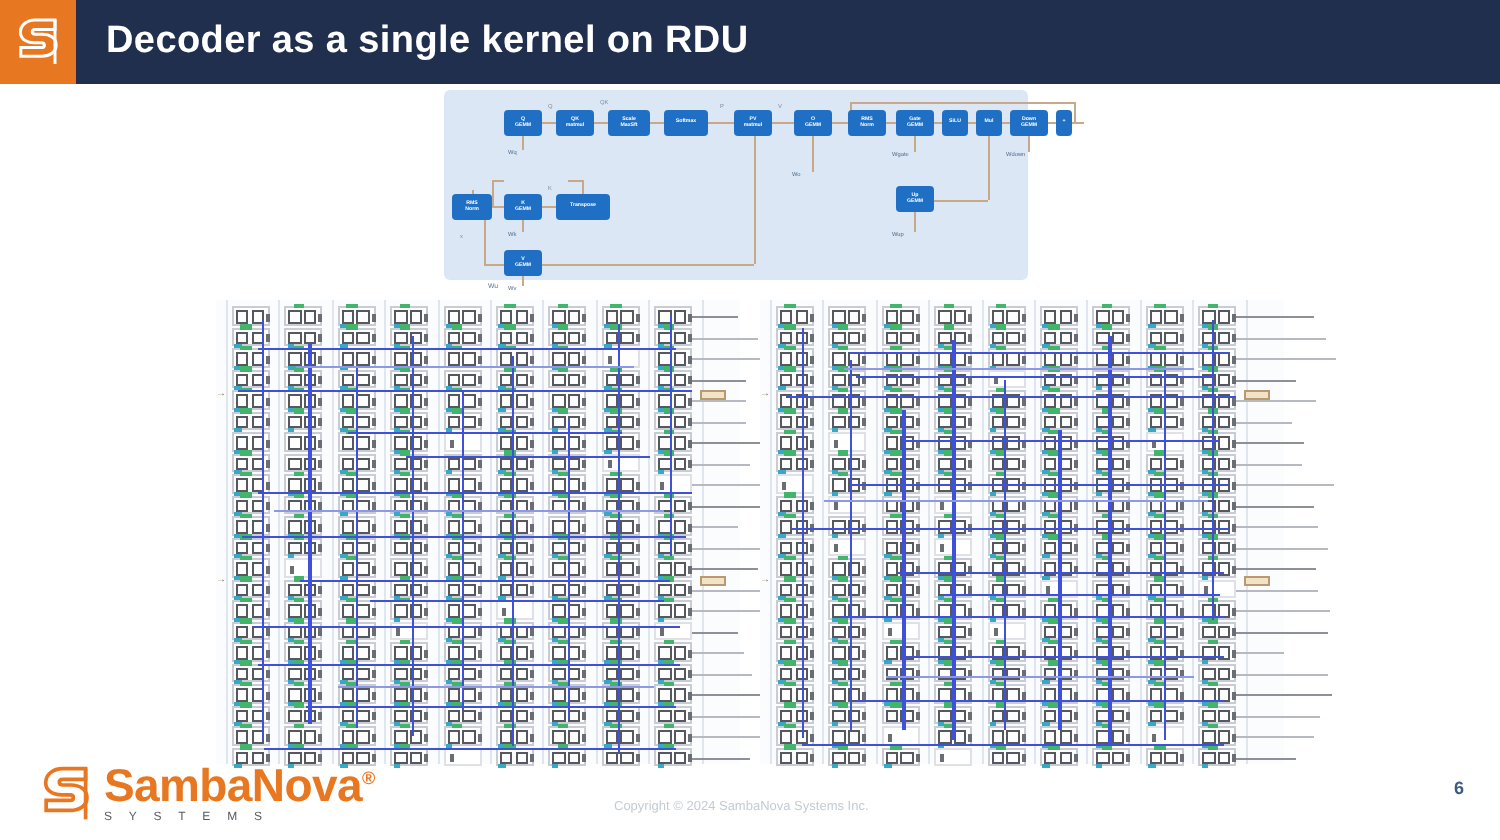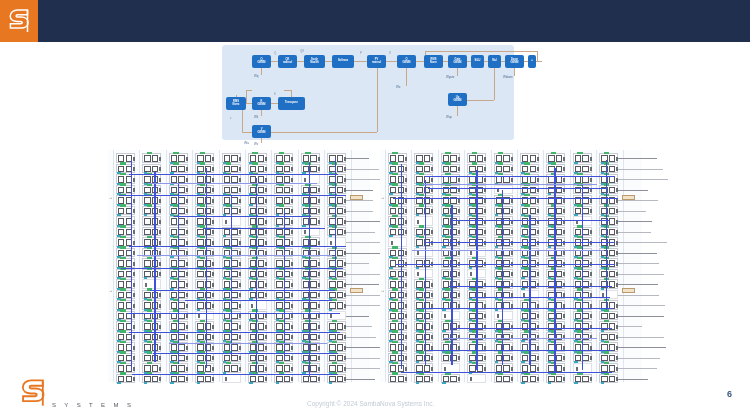--- a/index.html
+++ b/index.html
@@ -154,20 +154,21 @@
 <div id="slide-header">
   <div id="header-logo-mark">
     <svg width="24" height="26" viewBox="0 0 24 26" aria-hidden="true">
       <path d="M20.5 2 H10.5 C6.4 2 3.2 4.6 3.2 8.1 C3.2 11.6 6.4 13.4 10.2 13.4 H13.6
                C14.6 13.4 15.2 13.9 15.2 14.6 C15.2 15.3 14.6 15.8 13.6 15.8 H3.4
                V20.1 H13.9 C17.9 20.1 21.1 18 21.1 14.5 C21.1 11 17.9 9.1 14.1 9.1 H10.7
                C9.7 9.1 9.1 8.6 9.1 7.9 C9.1 7.2 9.7 6.7 10.7 6.7 H20.5 Z" fill="none" stroke="#ffffff" stroke-width="1.5"></path>
       <path d="M20.5 2 V24" fill="none" stroke="#ffffff" stroke-width="1.5"></path>
     </svg>
   </div>
+  <div id="slide-title">Decoder as a single kernel on RDU</div>
 </div>
 
 <div id="dataflow-panel">
     <div class="df-wire h" style="left: 24px; top: 58px; width: 6px;"></div>
     <div class="df-wire h" style="left: 49px; top: 58px; width: 7px;"></div>
     <div class="df-wire h" style="left: 49px; top: 16px; width: 7px;"></div>
     <div class="df-wire h" style="left: 75px; top: 16px; width: 7px;"></div>
     <div class="df-wire h" style="left: 103px; top: 16px; width: 7px;"></div>
     <div class="df-wire h" style="left: 132px; top: 16px; width: 13px;"></div>
     <div class="df-wire h" style="left: 164px; top: 16px; width: 11px;"></div>
@@ -2978,18 +2979,21 @@
   <div id="footer-logo-mark">
     <svg width="30" height="30" viewBox="0 0 24 26" aria-hidden="true">
       <path d="M20.5 2 H10.5 C6.4 2 3.2 4.6 3.2 8.1 C3.2 11.6 6.4 13.4 10.2 13.4 H13.6
                C14.6 13.4 15.2 13.9 15.2 14.6 C15.2 15.3 14.6 15.8 13.6 15.8 H3.4
                V20.1 H13.9 C17.9 20.1 21.1 18 21.1 14.5 C21.1 11 17.9 9.1 14.1 9.1 H10.7
                C9.7 9.1 9.1 8.6 9.1 7.9 C9.1 7.2 9.7 6.7 10.7 6.7 H20.5 Z" fill="none" stroke="#e87722" stroke-width="1.6"></path>
       <path d="M20.5 2 V24" fill="none" stroke="#e87722" stroke-width="1.6"></path>
     </svg>
   </div>
   <div id="footer-logo-text-wrap">
+    <div id="footer-wordmark">
+      <span>SambaNova</span><sup>®</sup>
+    </div>
     <div id="footer-subwordmark">S Y S T E M S</div>
   </div>
 </div>
 
 <div id="copyright">Copyright © 2024 SambaNova Systems Inc.</div>
 <div id="page-number">6</div>
 
 </body></html>

